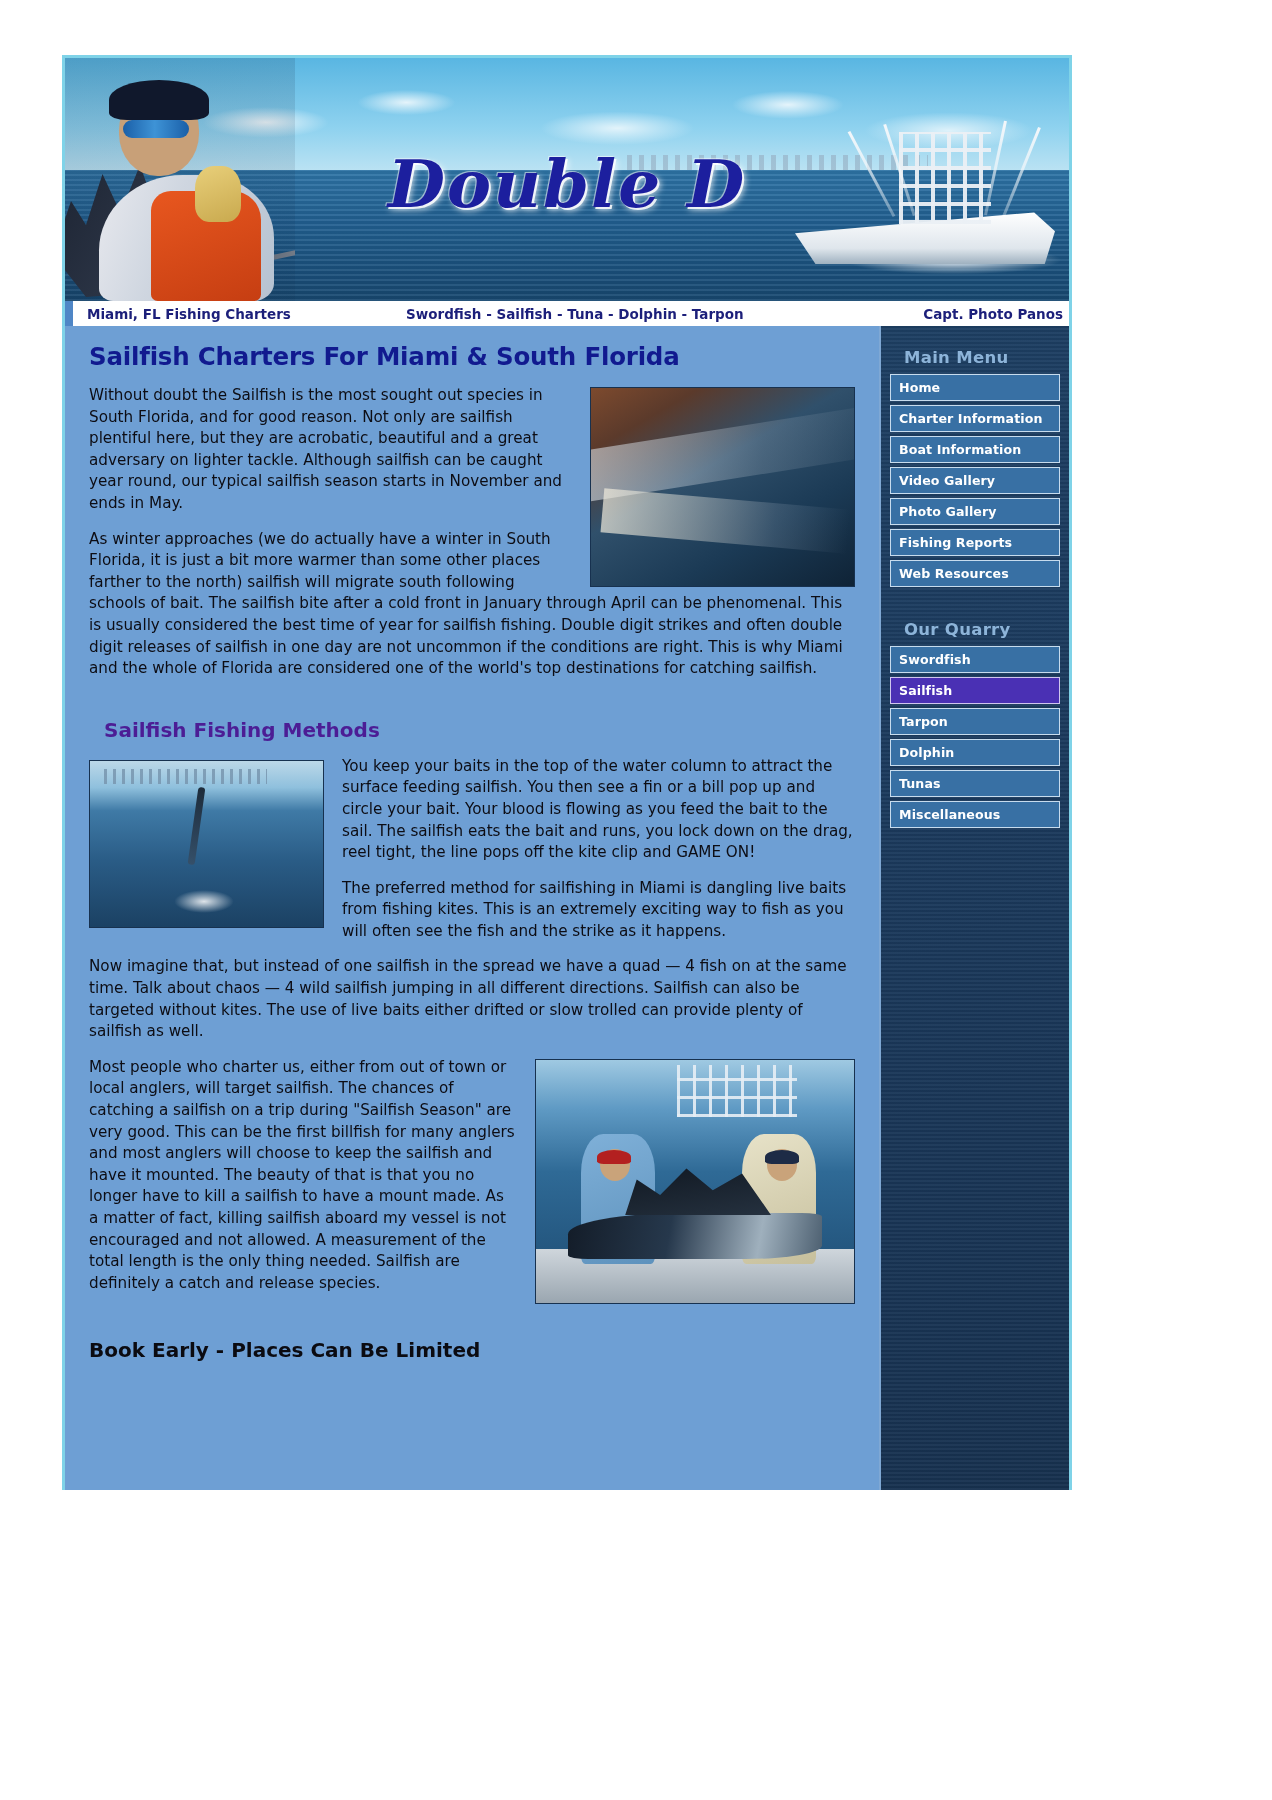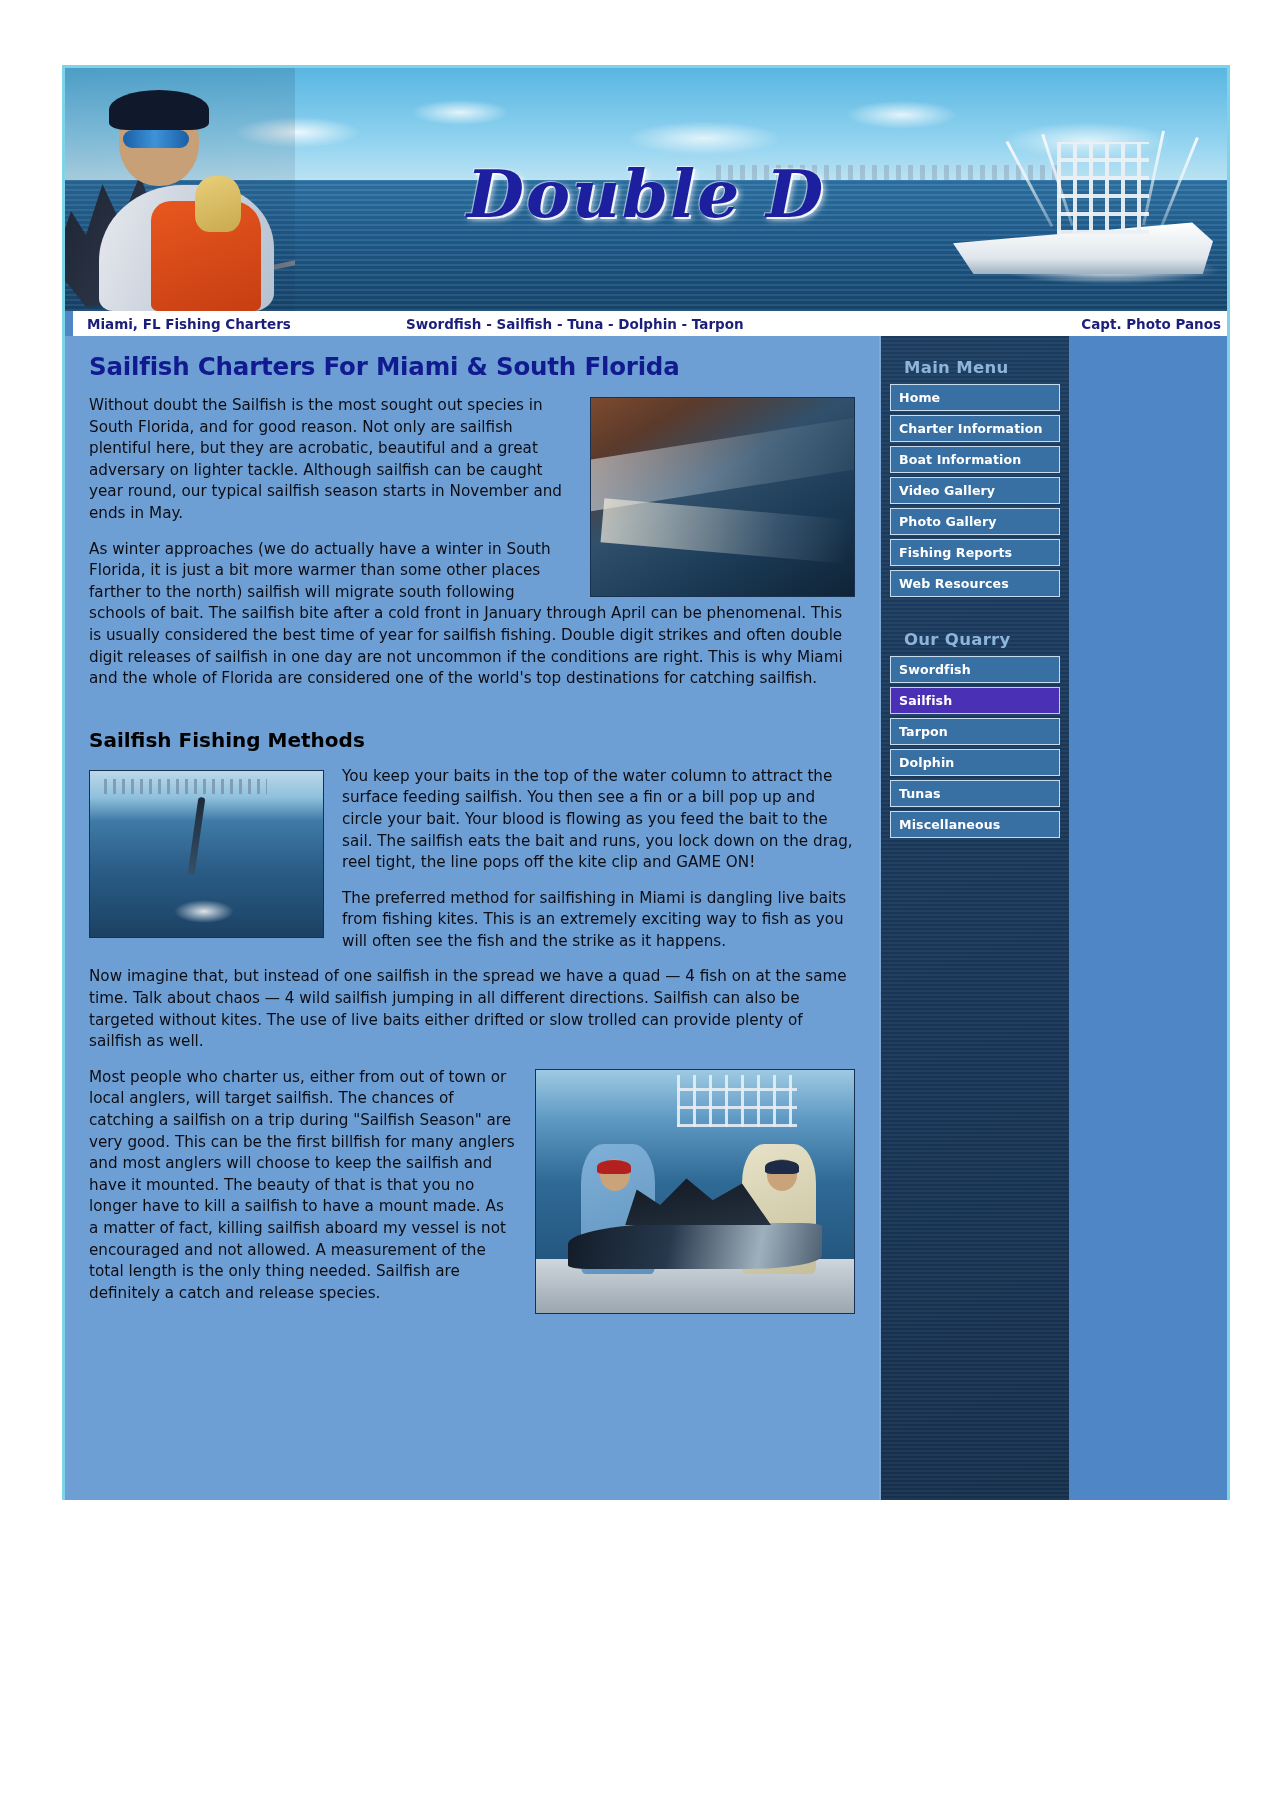--- a/index.html
+++ b/index.html
@@ -13,22 +13,22 @@
     width: 1272px;
     height: 1800px;
     background: #ffffff;
     overflow: hidden;
   }
 
   
   .frame {
     position: absolute;
     left: 62px;
-    top: 65px;
-    width: 1168px;
+    top: 55px;
+    width: 1010px;
     height: 1435px;
     border-left: 3px solid #7fd3e8;
     border-right: 3px solid #7fd3e8;
     border-top: 3px solid #7fd3e8;
     background: #4f86c6;
   }
 
   
   .banner {
     position: relative;
@@ -187,22 +187,22 @@
   h1.page-title {
     font-size: 24.5px;
     font-weight: bold;
     color: #111a8f;
     margin: 6px 0 14px 0;
     letter-spacing: -0.2px;
   }
   h2.sec-title {
     font-size: 20px;
     font-weight: bold;
-    color: #000000;
-    margin: 24px 0 14px 0;
+    color: #4c1d95;
+    margin: 24px 0 14px 15px;
   }
   h2.book-title {
     font-size: 20px;
     font-weight: bold;
     color: #0b0b11;
     margin: 26px 0 10px 0;
   }
   p.para {
     font-size: 15.2px;
     line-height: 21.6px;
@@ -404,20 +404,21 @@
           <div class="head2"></div>
           <div class="cap1"></div>
           <div class="cap2"></div>
           <div class="fish"></div>
           <div class="fin"></div>
         </div>
         <p class="para">Most people who charter us, either from out of town or local anglers, will target sailfish. The chances of catching a sailfish on a trip during "Sailfish Season" are very good. This can be the first billfish for many anglers and most anglers will choose to keep the sailfish and have it mounted. The beauty of that is that you no longer have to kill a sailfish to have a mount made. As a matter of fact, killing sailfish aboard my vessel is not encouraged and not allowed. A measurement of the total length is the only thing needed. Sailfish are definitely a catch and release species.</p>
         <div class="clear"></div>
 
 
+        <h2 class="book-title">Book Early - Places Can Be Limited</h2>
       </div>
 
       <div class="sidebar">
         <div class="menu-head">Main Menu</div>
 
         <a class="menu-item">Home</a>
         <a class="menu-item">Charter Information</a>
         <a class="menu-item">Boat Information</a>
         <a class="menu-item">Video Gallery</a>
         <a class="menu-item">Photo Gallery</a>

